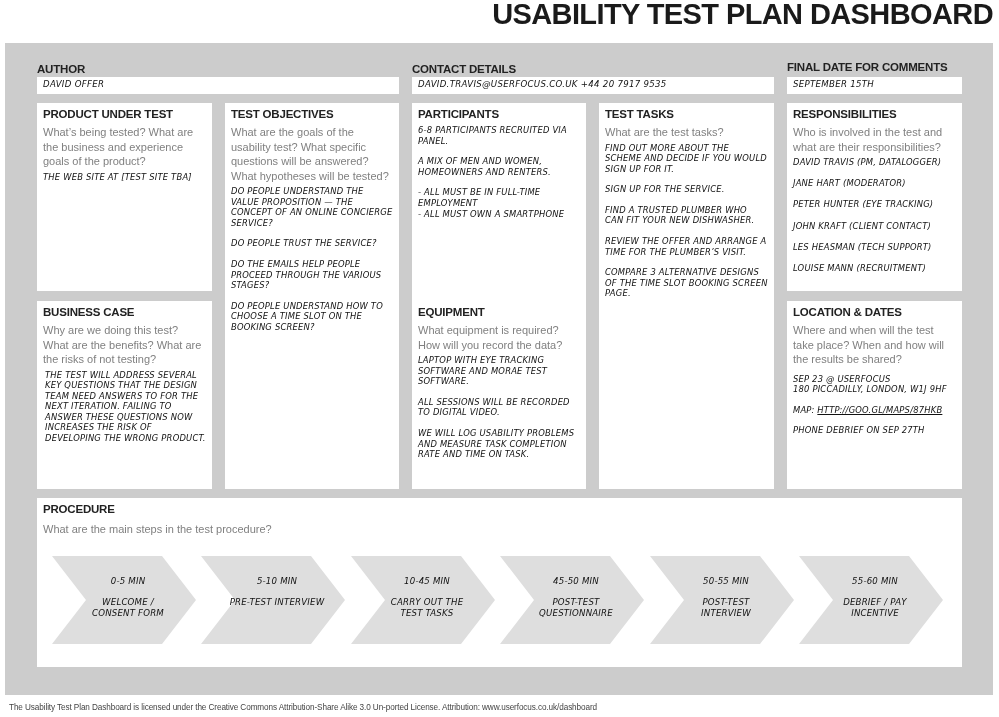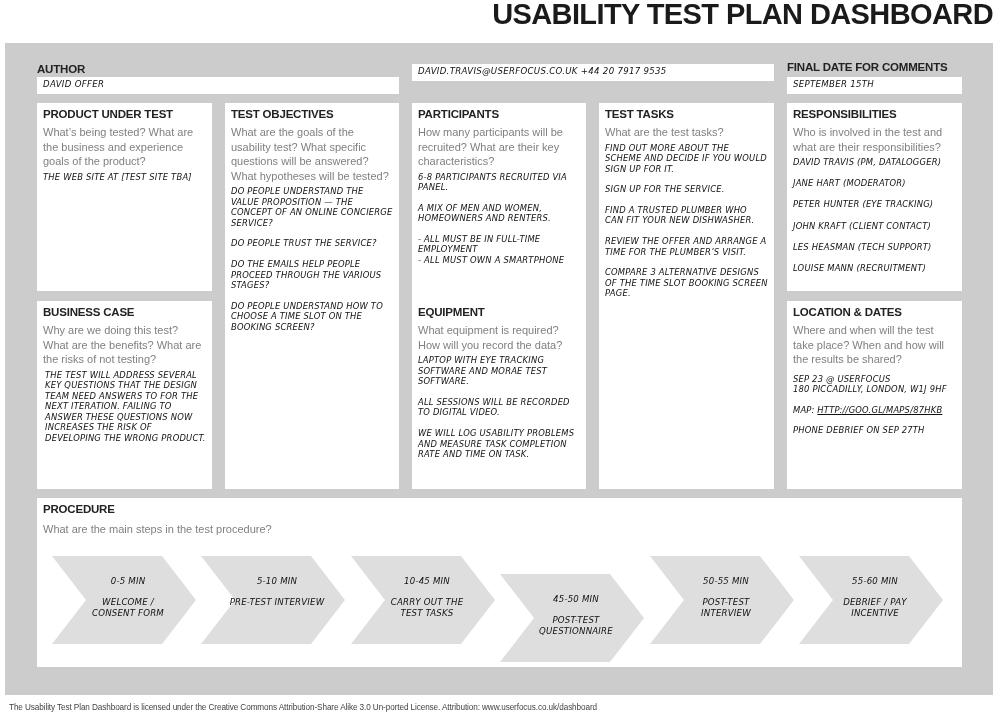--- a/index.html
+++ b/index.html
@@ -26,21 +26,21 @@
 <body>
 
 <div class="title">USABILITY TEST PLAN DASHBOARD</div>
 
 <div class="canvas"></div>
 
 <div class="abs lbl" style="left:37px;top:63px;text-align:center;">AUTHOR</div>
 <div class="field" style="left:37px;top:77px;width:362px;">DAVID OFFER</div>
 
 <div class="abs lbl" style="left:412px;top:63px;">CONTACT DETAILS</div>
-<div class="field" style="left:412px;top:64px;width:362px;">DAVID.TRAVIS@USERFOCUS.CO.UK  +44 20 7917 9535</div>
+<div class="field" style="left:412px;top:77px;width:362px;">DAVID.TRAVIS@USERFOCUS.CO.UK  +44 20 7917 9535</div>
 
 <div class="abs lbl" style="left:787px;top:61px;">FINAL DATE FOR COMMENTS</div>
 <div class="field" style="left:787px;top:77px;width:175px;">SEPTEMBER 15TH</div>
 
 <div class="panel" style="left:37px;top:103px;width:175px;height:188px;">
   <div class="ph">PRODUCT UNDER TEST</div>
   <div class="pq">What’s being tested? What are the business and experience goals of the product?</div>
   <div class="ans">
     <p>THE WEB SITE AT [TEST SITE TBA]</p>
   </div>
@@ -60,21 +60,20 @@
   <div class="ans">
     <p>DO PEOPLE UNDERSTAND THE VALUE PROPOSITION — THE CONCEPT OF AN ONLINE CONCIERGE SERVICE?</p>
     <p>DO PEOPLE TRUST THE SERVICE?</p>
     <p>DO THE EMAILS HELP PEOPLE PROCEED THROUGH THE VARIOUS STAGES?</p>
     <p>DO PEOPLE UNDERSTAND HOW TO CHOOSE A TIME SLOT ON THE BOOKING SCREEN?</p>
   </div>
 </div>
 
 <div class="panel" style="left:412px;top:103px;width:174px;height:234px;">
   <div class="ph">PARTICIPANTS</div>
-  <div class="pq">How many participants will be recruited? What are their key characteristics?</div>
   <div class="ans">
     <p>6-8 PARTICIPANTS RECRUITED VIA PANEL.</p>
     <p>A MIX OF MEN AND WOMEN, HOMEOWNERS AND RENTERS.</p>
     <p>- ALL MUST BE IN FULL-TIME EMPLOYMENT
 - ALL MUST OWN A SMARTPHONE</p>
   </div>
 </div>
 
 <div class="panel" style="left:412px;top:301px;width:174px;height:188px;">
   <div class="ph">EQUIPMENT</div>
@@ -138,21 +137,21 @@
       <polygon points="0,0 110,0 144,44 110,88 0,88 34,44" fill="#dedede"></polygon>
     </svg>
   <div class="ct"><span class="tm">5-10 MIN</span><span>PRE-TEST INTERVIEW</span></div>
 </div>
 <div class="chev" style="left:351px;">
   <svg width="144" height="88">
       <polygon points="0,0 110,0 144,44 110,88 0,88 34,44" fill="#dedede"></polygon>
     </svg>
   <div class="ct"><span class="tm">10-45 MIN</span><span>CARRY OUT THE TEST TASKS</span></div>
 </div>
-<div class="chev" style="left:500px;margin-top:18px;">
+<div class="chev" style="left:500px;">
   <svg width="144" height="88">
       <polygon points="0,0 110,0 144,44 110,88 0,88 34,44" fill="#dedede"></polygon>
     </svg>
   <div class="ct"><span class="tm">45-50 MIN</span><span>POST-TEST QUESTIONNAIRE</span></div>
 </div>
 <div class="chev" style="left:650px;">
   <svg width="144" height="88">
       <polygon points="0,0 110,0 144,44 110,88 0,88 34,44" fill="#dedede"></polygon>
     </svg>
   <div class="ct"><span class="tm">50-55 MIN</span><span>POST-TEST INTERVIEW</span></div>

